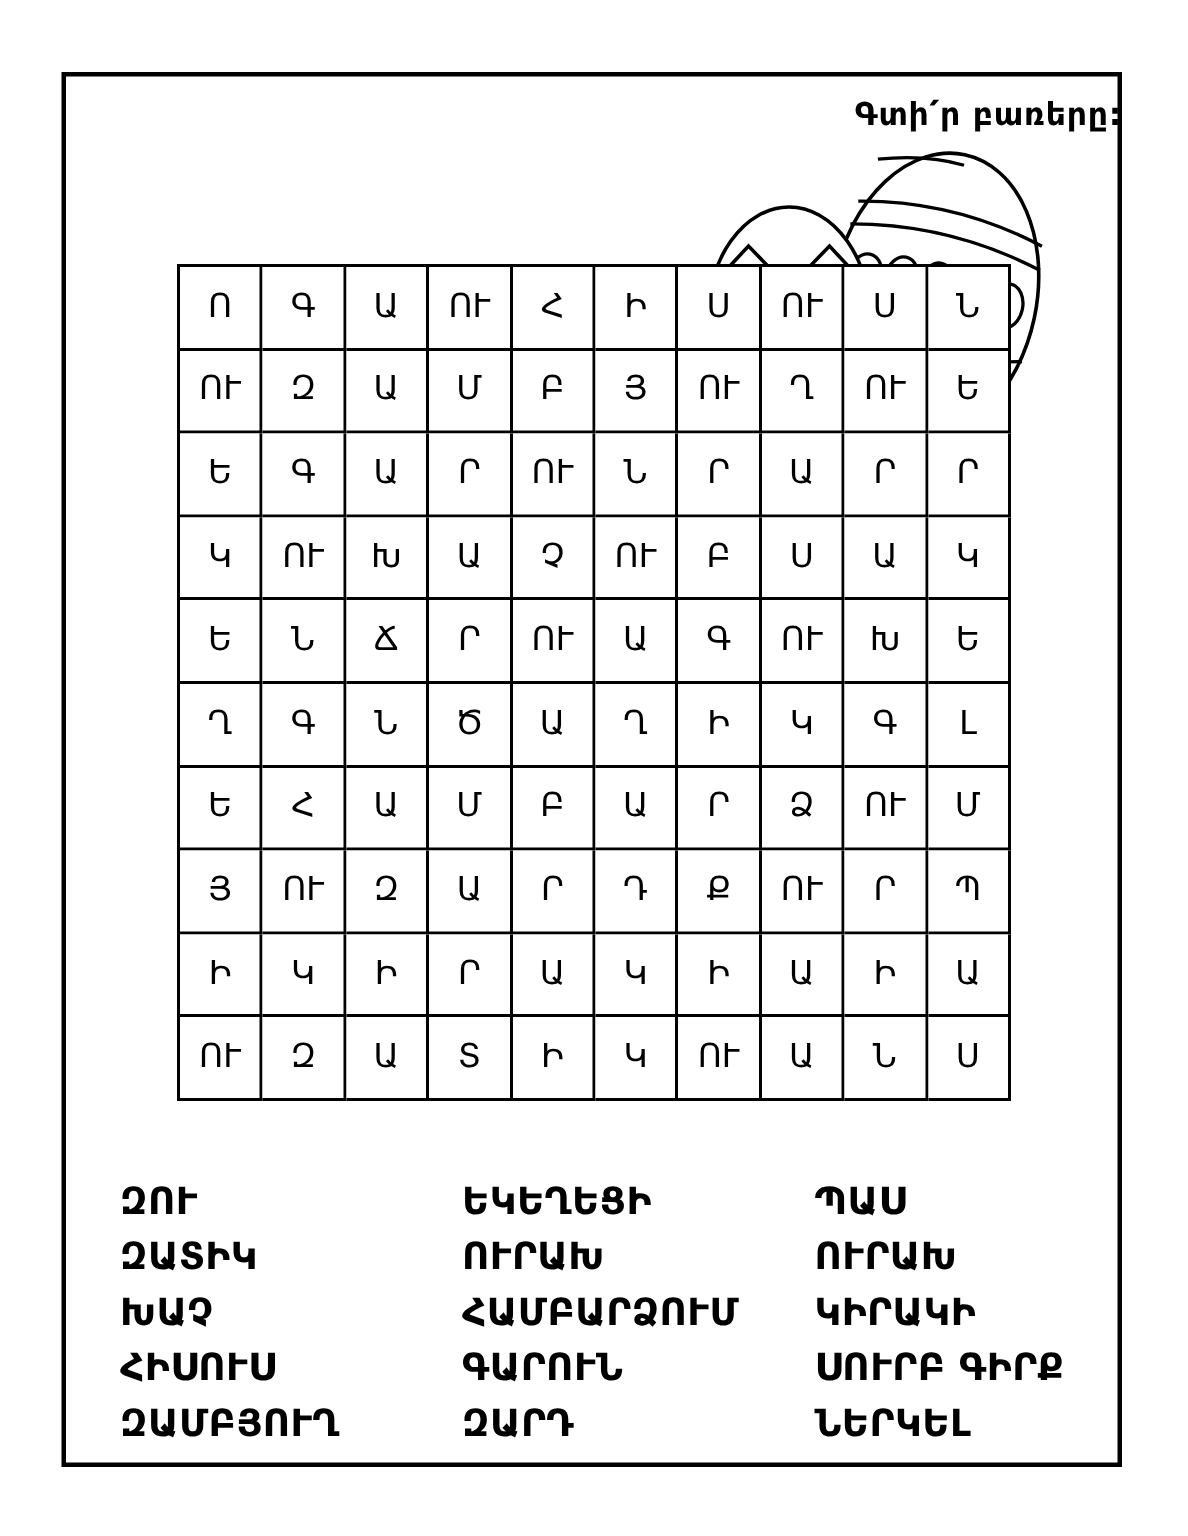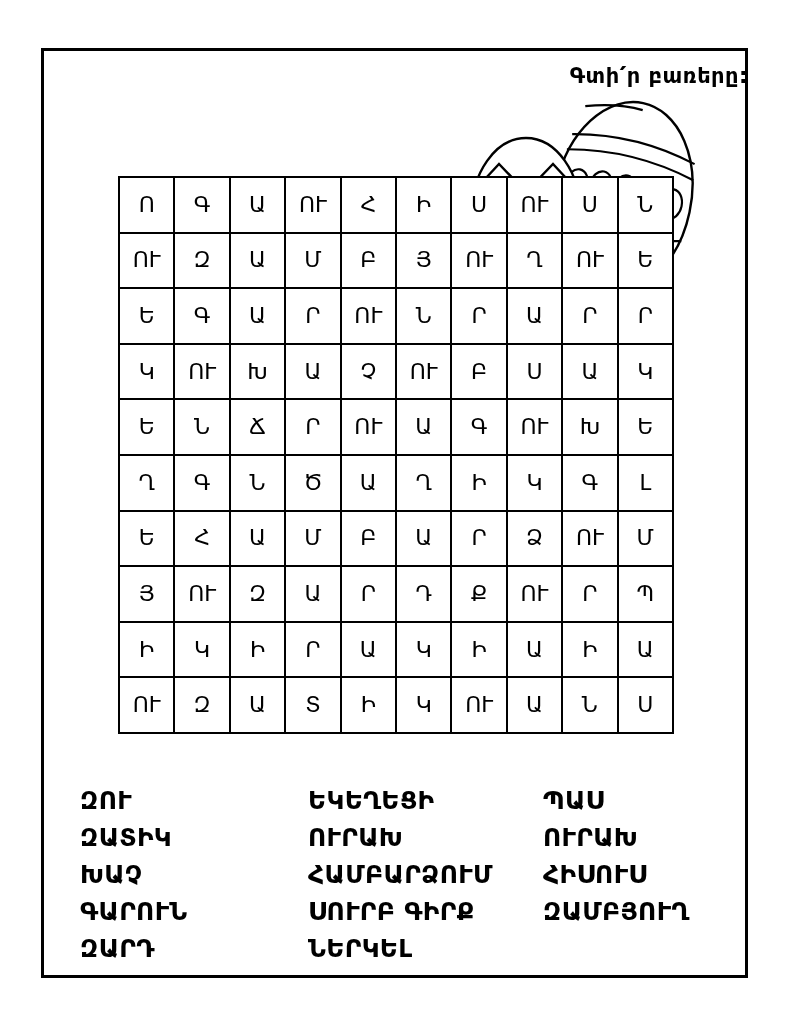--- a/index.html
+++ b/index.html
@@ -251,20 +251,21 @@
 
   <div id="word-list">
       <div class="word-item">ԶՈՒ</div>
       <div class="word-item">ԵԿԵՂԵՑԻ</div>
       <div class="word-item">ՊԱՍ</div>
       <div class="word-item">ԶԱՏԻԿ</div>
       <div class="word-item">ՈՒՐԱԽ</div>
       <div class="word-item">ՈՒՐԱԽ</div>
       <div class="word-item">ԽԱՉ</div>
       <div class="word-item">ՀԱՄԲԱՐՁՈՒՄ</div>
+      <div class="word-item">ԿԻՐԱԿԻ</div>
       <div class="word-item">ՀԻՍՈՒՍ</div>
       <div class="word-item">ԳԱՐՈՒՆ</div>
       <div class="word-item">ՍՈՒՐԲ ԳԻՐՔ</div>
       <div class="word-item">ԶԱՄԲՅՈՒՂ</div>
       <div class="word-item">ԶԱՐԴ</div>
       <div class="word-item">ՆԵՐԿԵԼ</div>
     </div>
 
 </div>
 

